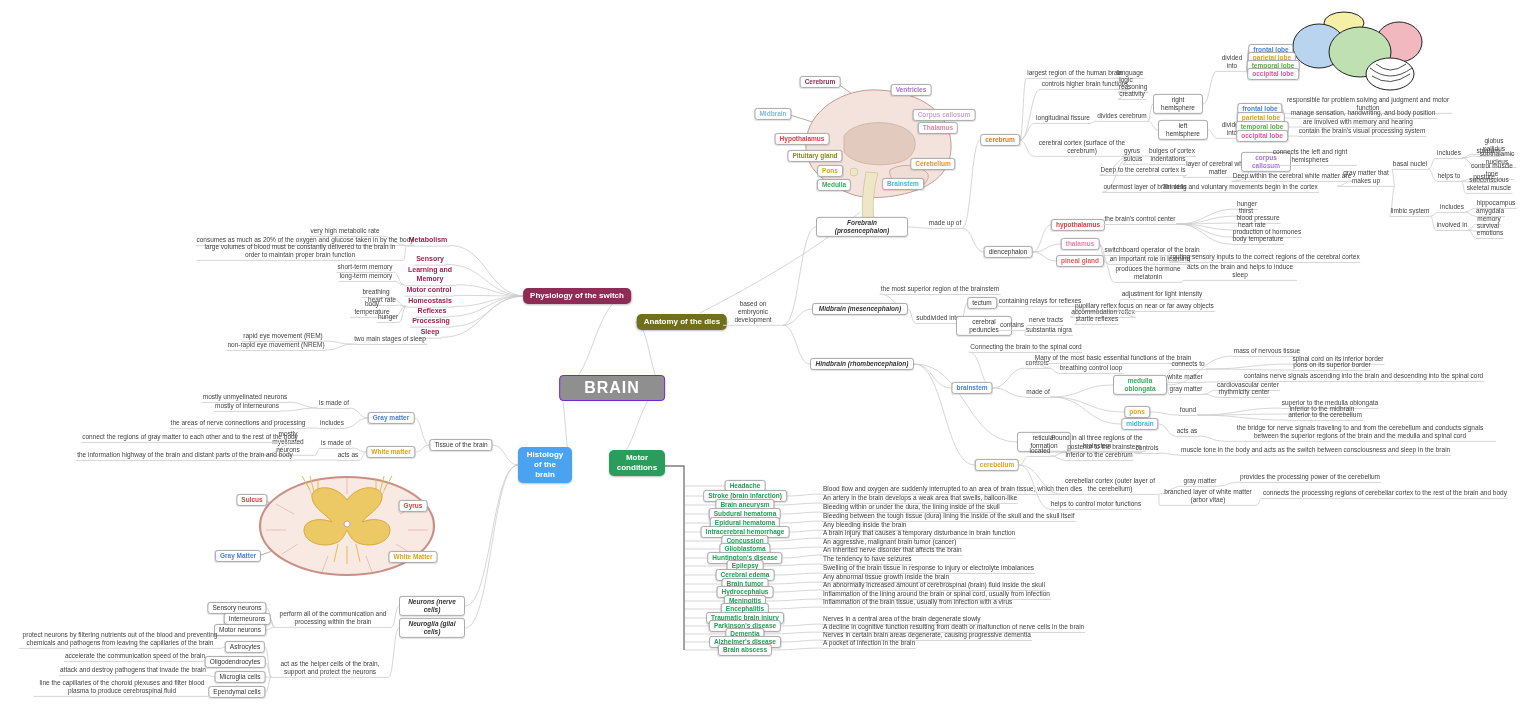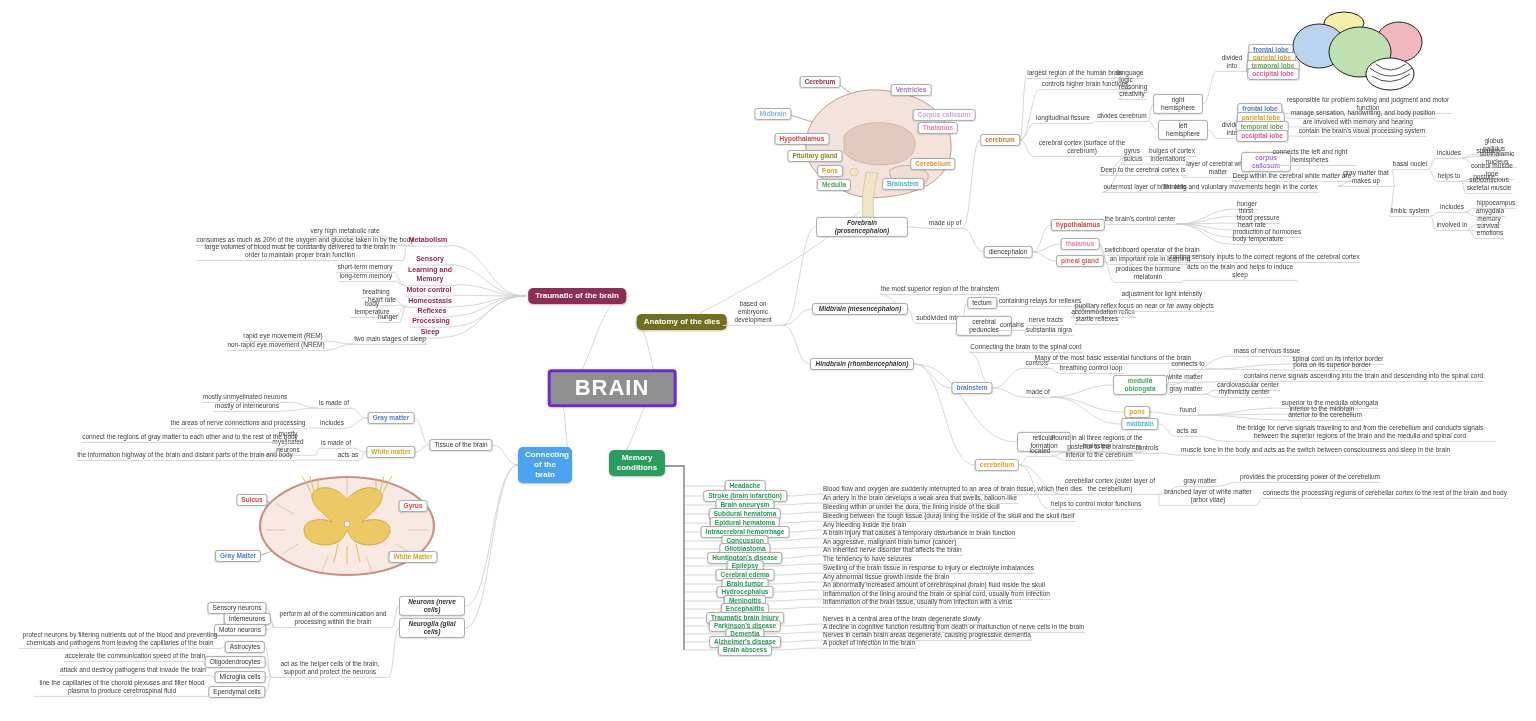--- a/index.html
+++ b/index.html
@@ -6,22 +6,22 @@
   body{
     width:1536px;height:721px;position:relative;overflow:hidden;
     background:#ffffff;font-family:"Liberation Sans", sans-serif;
   }
   #edges{position:absolute;left:0;top:0;z-index:0;}
   .node{
     position:absolute;transform:translate(-50%,-50%);
     white-space:pre-line;text-align:center;line-height:1.25;z-index:2;
   }
   .root{
-    font-size:22px;font-weight:bold;color:#ffffff;background:#8f8f8f;
-    padding:2px 24px;border-radius:4px;letter-spacing:1px;border:3px solid #6d28d9;
+    font-size:16px;font-weight:bold;color:#ffffff;background:#8f8f8f;
+    padding:2px 24px;border-radius:4px;letter-spacing:1px;border:1px solid #6d28d9;
   }
   .main{
     color:#ffffff;font-weight:bold;font-size:8px;border-radius:5px;
     padding:3px 7px;box-shadow:0 1px 2px rgba(0,0,0,.25);
   }
   .main-physio{background:#8e2c55;}
   .main-anat{background:#6f6f1d;}
   .main-histo{background:#4aa3f0;}
   .main-cond{background:#2a9d5c;}
   .plabel{
@@ -308,24 +308,24 @@
   </g>
   <path d="M 95 32 C 82 14 58 18 60 30 C 62 41 74 46 80 54 C 68 49 52 52 52 62 C 52 75 72 81 86 74 C 91 71 93 66 95 62 C 97 66 99 71 104 74 C 118 81 138 75 138 62 C 138 52 122 49 110 54 C 116 46 128 41 130 30 C 132 18 108 14 95 32 Z" fill="#ecc964" stroke="#d8a83c" stroke-width="1"></path>
   <circle cx="95" cy="56" r="3" fill="#fff" stroke="#c89086" stroke-width="0.8"></circle>
   <g stroke="#e3bd4f" stroke-width="1" fill="none">
     <path d="M 58 22 L 50 8 M 62 24 L 58 8 M 66 24 L 66 10 M 124 24 L 124 10 M 128 24 L 132 8 M 132 22 L 140 8 M 86 76 L 82 94 M 95 78 L 95 96 M 104 76 L 108 94"></path>
   </g>
 </svg>
 
 <div id="map">
     <div class="node root" style="left: 612px; top: 388px;">BRAIN</div>
-    <div class="node main main-physio" style="left: 577px; top: 296px;">Traumatic of the brain</div>
+    <div class="node main main-physio" style="left: 577px; top: 296px;">Physiology of the switch</div>
     <div class="node main main-anat" style="left: 682px; top: 322px;">Anatomy of the dies</div>
-    <div class="node main main-histo" style="left: 545px; top: 465px; width: 40px;">Connecting of the brain</div>
-    <div class="node main main-cond" style="left: 637px; top: 463px; width: 42px;">Memory conditions</div>
+    <div class="node main main-histo" style="left: 545px; top: 465px; width: 40px;">Histology of the brain</div>
+    <div class="node main main-cond" style="left: 637px; top: 463px; width: 42px;">Motor conditions</div>
     <div class="node plabel" style="left: 428px; top: 241px;">Metabolism</div>
     <div class="node plabel" style="left: 430px; top: 260px;">Sensory</div>
     <div class="node plabel" style="left: 430px; top: 276px; width: 48px;">Learning and Memory</div>
     <div class="node plabel" style="left: 429px; top: 291px;">Motor control</div>
     <div class="node plabel" style="left: 430px; top: 302px;">Homeostasis</div>
     <div class="node plabel" style="left: 432px; top: 312px;">Reflexes</div>
     <div class="node plabel" style="left: 431px; top: 322px;">Processing</div>
     <div class="node plabel" style="left: 430px; top: 333px;">Sleep</div>
     <div class="node text" style="left: 345px; top: 232px;">very high metabolic rate</div>
     <div class="node text" style="left: 305px; top: 241px;">consumes as much as 20% of the oxygen and glucose taken in by the body</div>

